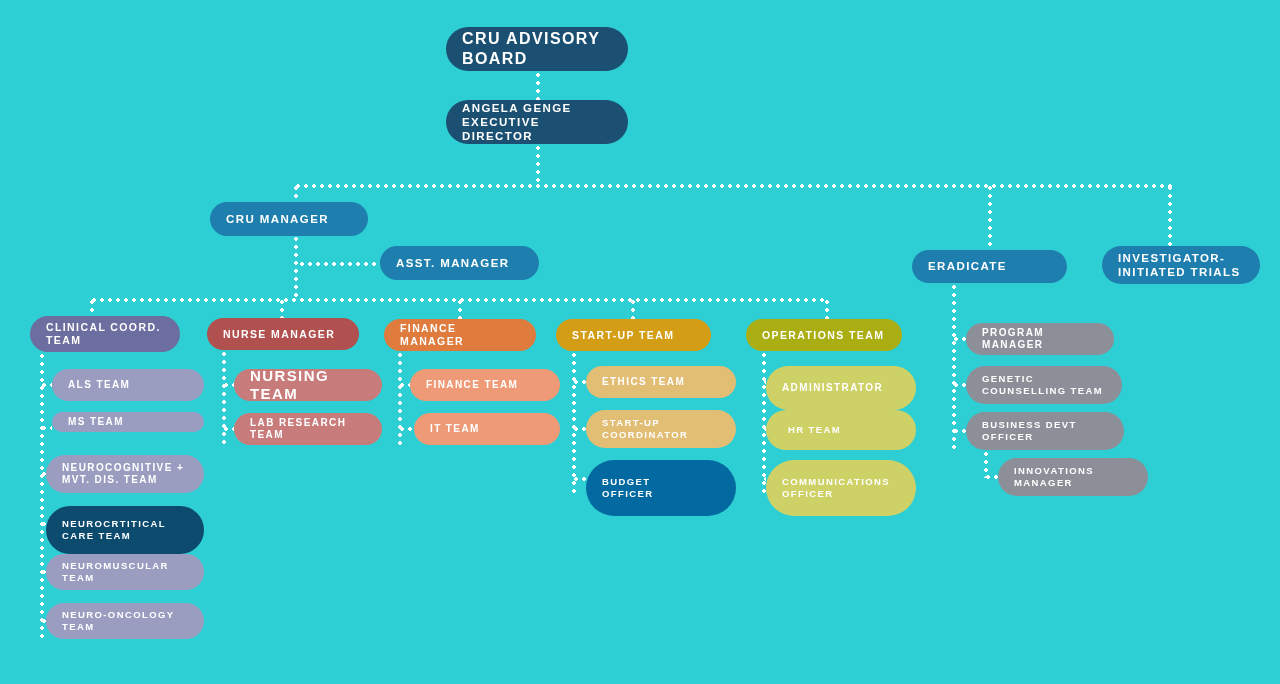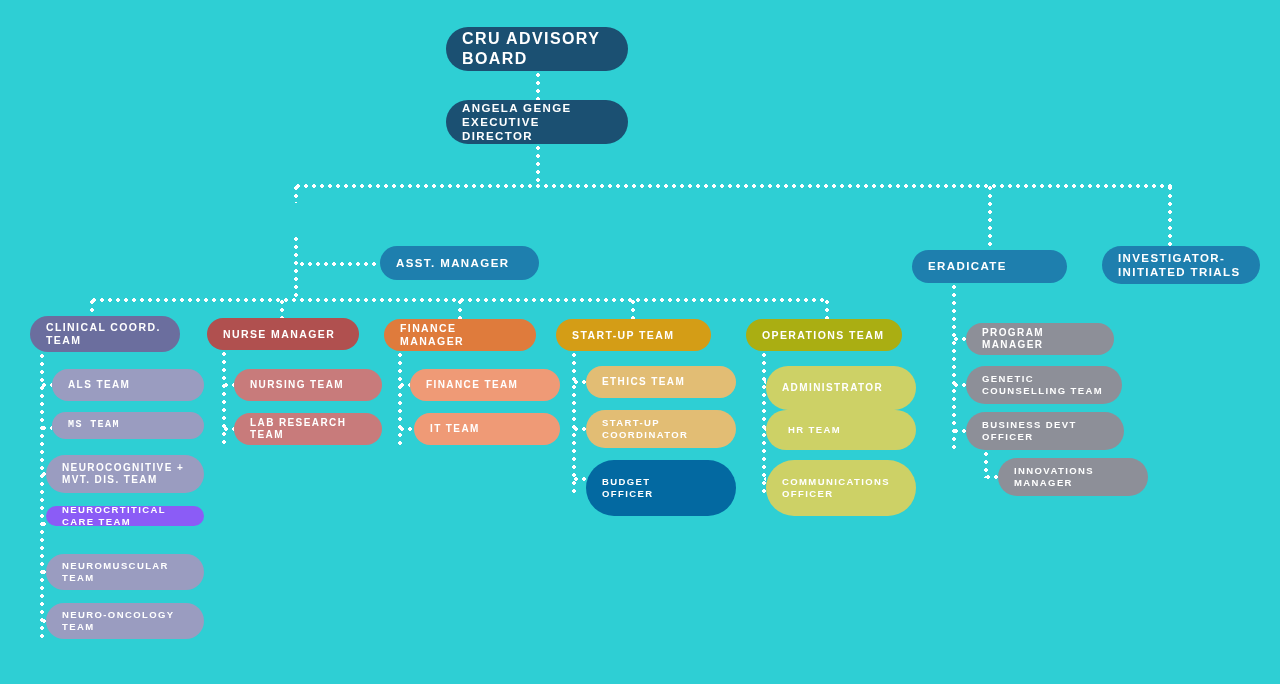--- a/index.html
+++ b/index.html
@@ -99,43 +99,44 @@
       <div class="conn h" style="left: 952px; top: 429px; width: 14px;"></div>
       <div class="conn h" style="left: 984px; top: 475px; width: 14px;"></div>
     </div>
 
   <div class="pill" style="left:446px;top:27px;width:182px;height:44px;background:#1b5072;font-size:16px;">CRU ADVISORY
 BOARD</div>
 
   <div class="pill" style="left:446px;top:100px;width:182px;height:44px;background:#1b5072;font-size:11.5px;">ANGELA GENGE
 EXECUTIVE DIRECTOR</div>
 
+  <div class="pill" style="left:210px;top:202px;width:158px;height:34px;background:#1e7fae;font-size:11.5px;">CRU MANAGER</div>
 
   <div class="pill" style="left:380px;top:246px;width:159px;height:34px;background:#1e7fae;font-size:11.5px;">ASST. MANAGER</div>
 
   <div class="pill" style="left:912px;top:250px;width:155px;height:33px;background:#1e7fae;font-size:11.5px;">ERADICATE</div>
 
   <div class="pill" style="left:1102px;top:246px;width:158px;height:38px;background:#1e7fae;font-size:11.5px;">INVESTIGATOR-
 INITIATED  TRIALS</div>
 
   <div id="columns">
       <div class="pill" style="left: 30px; top: 316px; width: 150px; height: 36px; background: rgb(107, 110, 158); font-size: 10.5px;">CLINICAL COORD.
 TEAM</div>
       <div class="pill" style="left: 52px; top: 369px; width: 152px; height: 32px; background: rgb(154, 156, 192); font-size: 10px;">ALS TEAM</div>
-      <div class="pill" style="left: 52px; top: 412px; width: 152px; height: 27px; background: rgb(154, 156, 192); font-size: 10px; font-family: Liberation Mono, monospace;">MS TEAM</div>
+      <div class="pill" style="left: 52px; top: 412px; width: 152px; height: 20px; background: rgb(154, 156, 192); font-size: 10px;">MS TEAM</div>
       <div class="pill" style="left: 46px; top: 455px; width: 158px; height: 38px; background: rgb(154, 156, 192); font-size: 10px;">NEUROCOGNITIVE +
 MVT. DIS.  TEAM</div>
-      <div class="pill" style="left: 46px; top: 506px; width: 158px; height: 20px; background: #8b5cf6; font-size: 9.5px;">NEUROCRTITICAL
+      <div class="pill" style="left: 46px; top: 506px; width: 158px; height: 48px; background: #0c4a6e; font-size: 9.5px;">NEUROCRTITICAL
 CARE TEAM</div>
       <div class="pill" style="left: 46px; top: 554px; width: 158px; height: 36px; background: rgb(154, 156, 192); font-size: 9.5px;">NEUROMUSCULAR
 TEAM</div>
       <div class="pill" style="left: 46px; top: 603px; width: 158px; height: 36px; background: rgb(154, 156, 192); font-size: 9.5px;">NEURO-ONCOLOGY
 TEAM</div>
       <div class="pill" style="left: 207px; top: 318px; width: 152px; height: 32px; background: rgb(176, 80, 79); font-size: 10.5px;">NURSE MANAGER</div>
-      <div class="pill" style="left: 234px; top: 369px; width: 148px; height: 32px; background: rgb(200, 123, 123); font-size: 10px;">NURSING TEAM</div>
+      <div class="pill" style="left: 234px; top: 369px; width: 148px; height: 32px; background: rgb(200, 123, 123); font-size: 15px;">NURSING TEAM</div>
       <div class="pill" style="left: 234px; top: 413px; width: 148px; height: 32px; background: rgb(200, 123, 123); font-size: 10px;">LAB RESEARCH TEAM</div>
       <div class="pill" style="left: 384px; top: 319px; width: 152px; height: 32px; background: rgb(223, 123, 60); font-size: 10.5px;">FINANCE MANAGER</div>
       <div class="pill" style="left: 410px; top: 369px; width: 150px; height: 32px; background: rgb(239, 154, 118); font-size: 10px;">FINANCE TEAM</div>
       <div class="pill" style="left: 414px; top: 413px; width: 146px; height: 32px; background: rgb(239, 154, 118); font-size: 10px;">IT TEAM</div>
       <div class="pill" style="left: 556px; top: 319px; width: 155px; height: 32px; background: rgb(212, 157, 22); font-size: 10.5px;">START-UP TEAM</div>
       <div class="pill" style="left: 586px; top: 366px; width: 150px; height: 32px; background: rgb(226, 189, 116); font-size: 10px;">ETHICS TEAM</div>
       <div class="pill" style="left: 586px; top: 410px; width: 150px; height: 38px; background: rgb(226, 189, 116); font-size: 9.5px;">START-UP
 COORDINATOR</div>
       <div class="pill" style="left: 586px; top: 460px; width: 150px; height: 56px; background: #0369a1; font-size: 9.5px;">BUDGET
 OFFICER</div>

